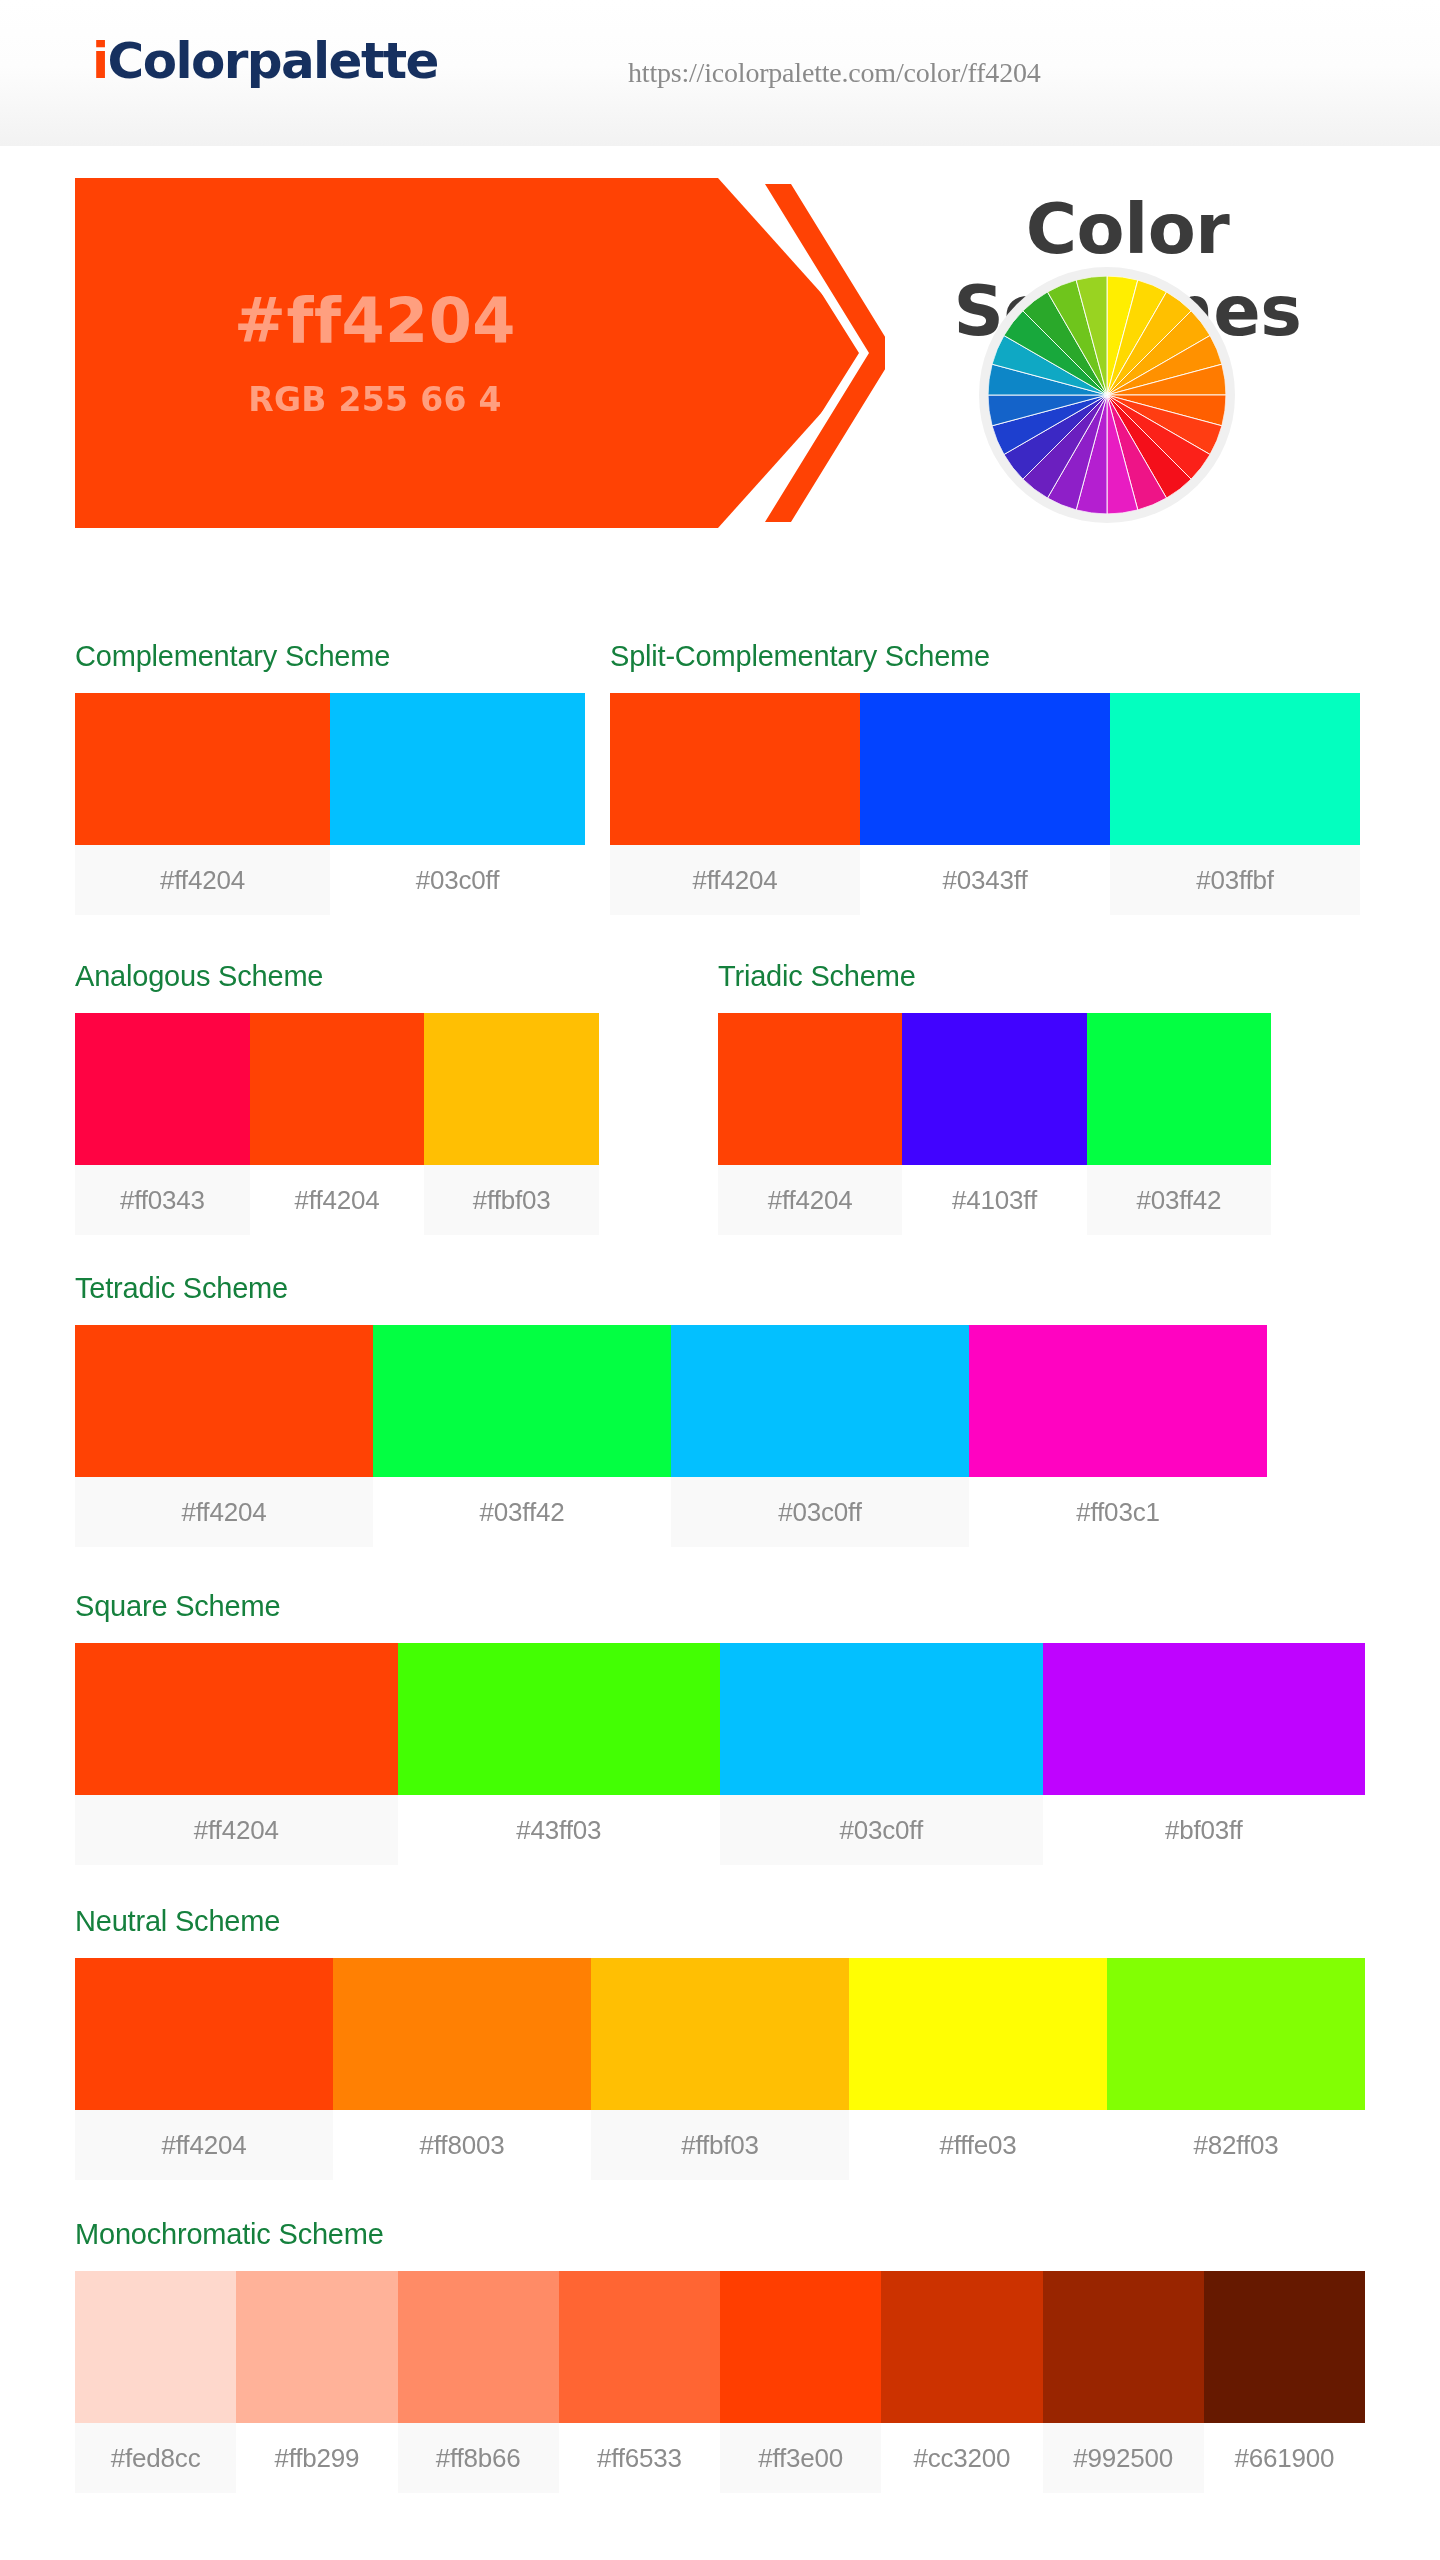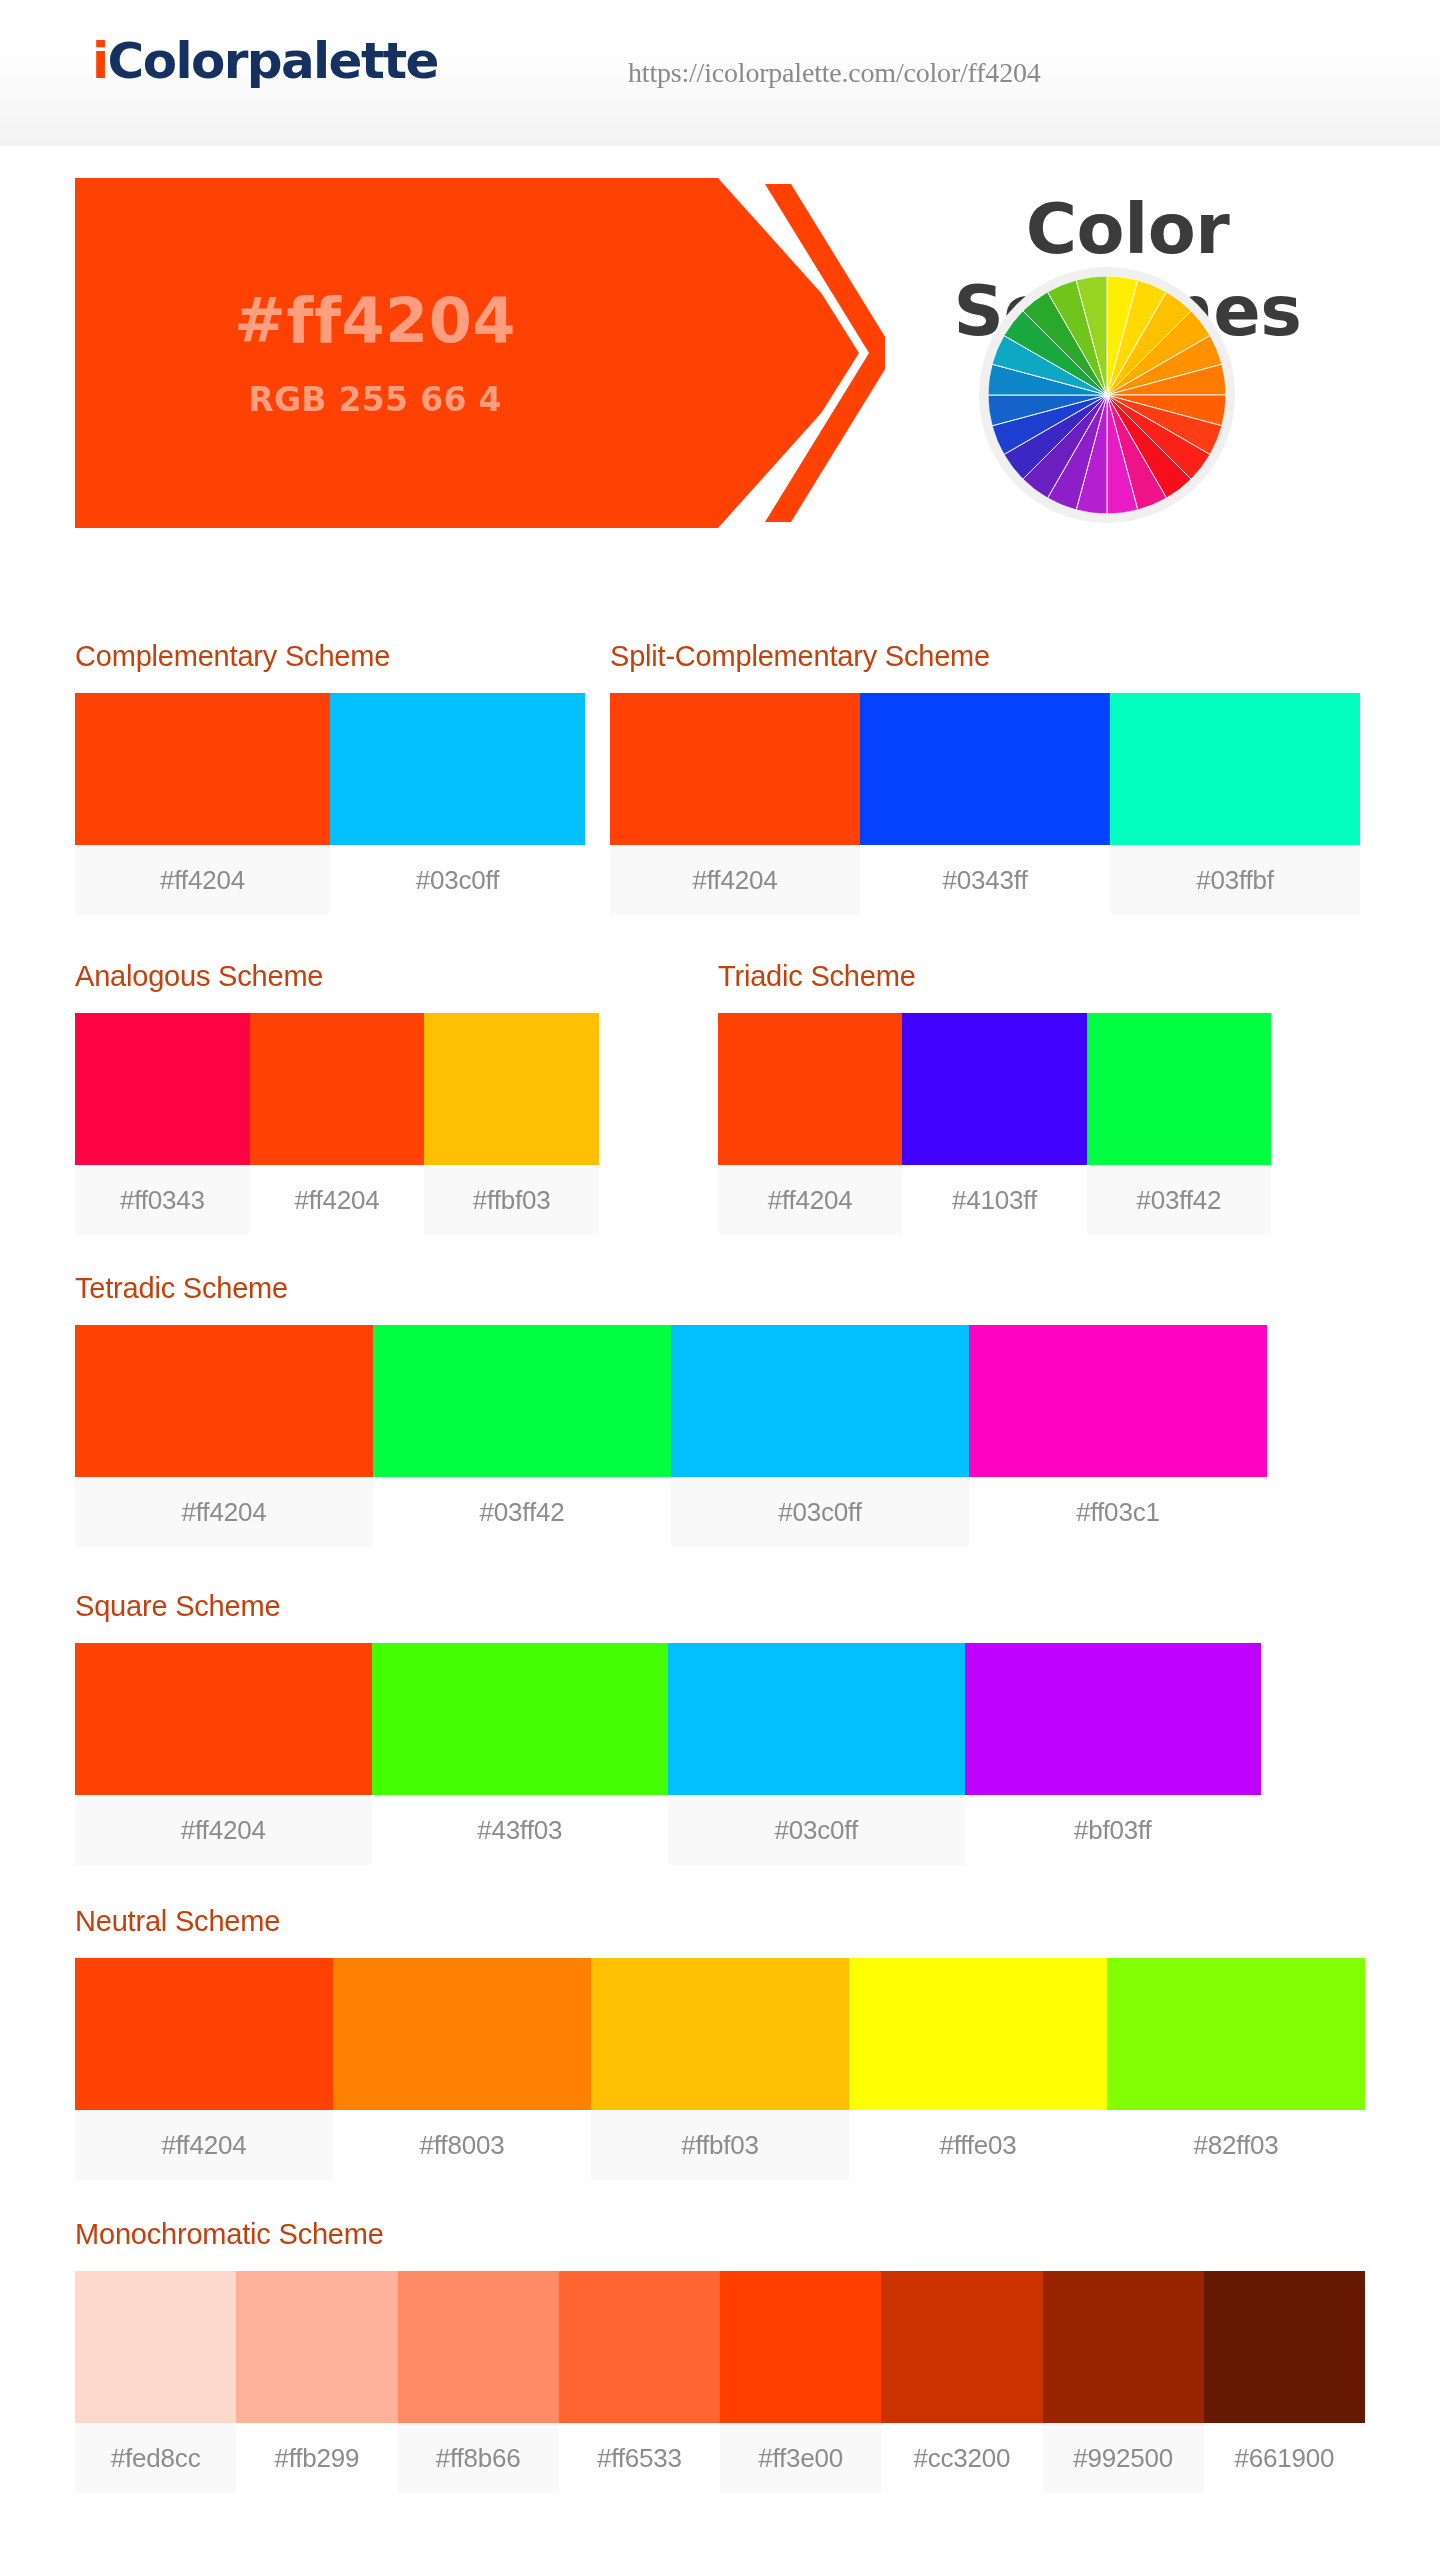--- a/index.html
+++ b/index.html
@@ -66,21 +66,21 @@
     width: 238px; height: 238px;
     border-radius: 50%;
     background: #fff;
     box-shadow: 0 0 0 9px #f0f0f0;
   }
   .wheel-wrap svg { display: block; border-radius: 50%; }
 
   
   .section { position: absolute; }
   .scheme-title {
-    font-size: 29px; color: #c2410c; font-weight: 400;
+    font-size: 29px; color: #15803d; font-weight: 400;
     letter-spacing: -0.2px; white-space: nowrap;
     font-family: "Liberation Sans", sans-serif;
   }
   .swatch-row { display: flex; width: 100%; margin-top: 20px; }
   .swatch-col { flex: 1 1 0; min-width: 0; }
   .swatch-color { width: 100%; height: 152px; }
   .swatch-label {
     width: 100%; height: 70px;
     display: flex; align-items: center; justify-content: center;
     font-size: 26px; color: #8c8c8c; letter-spacing: -0.2px;
@@ -234,21 +234,21 @@
           <div class="swatch-color" style="background: rgb(3, 192, 255);"></div>
           <div class="swatch-label alt">#03c0ff</div>
         </div>
         <div class="swatch-col">
           <div class="swatch-color" style="background: rgb(255, 3, 193);"></div>
           <div class="swatch-label plain">#ff03c1</div>
         </div>
       </div>
   </div>
 
-  <div class="section" id="sec-5" style="left: 75px; top: 1590px; width: 1186px;">
+  <div class="section" id="sec-5" style="left: 75px; top: 1590px; width: 1290px;">
     <div class="scheme-title">Square Scheme</div>
     <div class="swatch-row">
         <div class="swatch-col">
           <div class="swatch-color" style="background: rgb(255, 66, 4);"></div>
           <div class="swatch-label alt">#ff4204</div>
         </div>
         <div class="swatch-col">
           <div class="swatch-color" style="background: rgb(67, 255, 3);"></div>
           <div class="swatch-label plain">#43ff03</div>
         </div>

